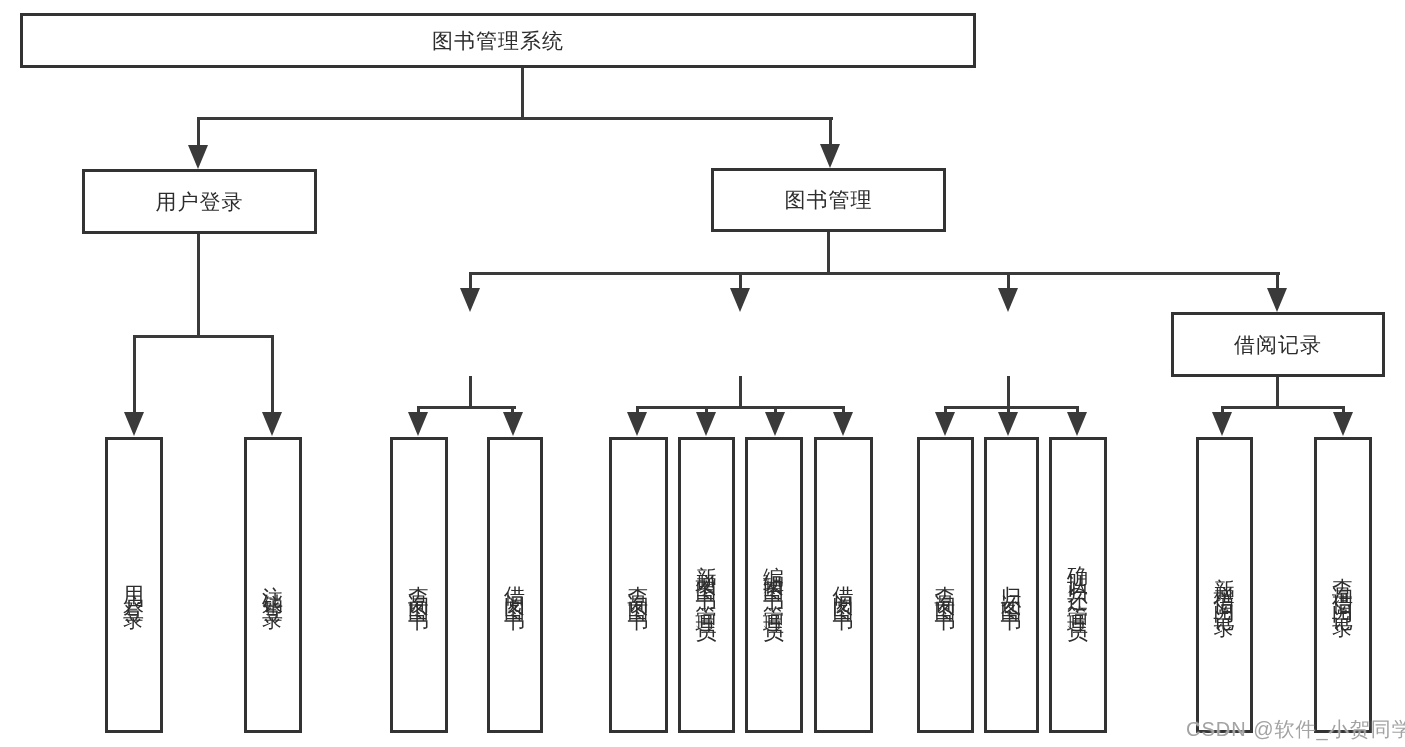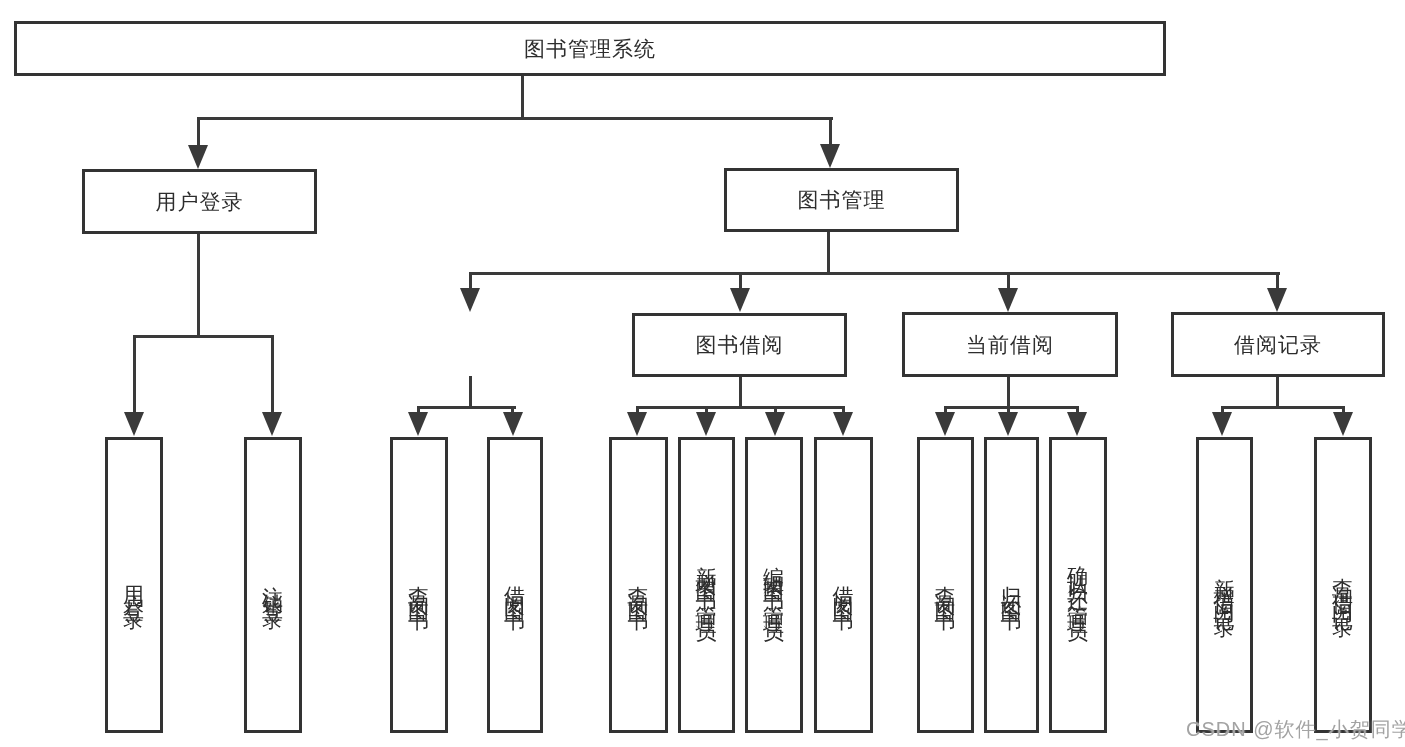--- a/index.html
+++ b/index.html
@@ -84,37 +84,31 @@
   <div class="arr" style="left:998px;top:412px;"></div>
   <div class="arr" style="left:1067px;top:412px;"></div>
 
   <div class="ln" style="left:1276px;top:376px;width:3px;height:32px;"></div>
   <div class="ln" style="left:1221px;top:406px;width:124px;height:3px;"></div>
   <div class="ln" style="left:1221px;top:406px;width:3px;height:10px;"></div>
   <div class="ln" style="left:1342px;top:406px;width:3px;height:10px;"></div>
   <div class="arr" style="left:1212px;top:412px;"></div>
   <div class="arr" style="left:1333px;top:412px;"></div>
 
-  <div class="box hbox" style="left:14px;top:13px;width:1152px;height:55px;margin-top:8px;">
+  <div class="box hbox" style="left:20px;top:13px;width:956px;height:55px;">
     <span>图书管理系统</span>
   </div>
 
   <div class="box hbox" style="left:82px;top:169px;width:235px;height:65px;">
     <span>用户登录</span>
   </div>
-  <div class="box hbox" style="left:711px;top:168px;width:235px;height:64px;margin-left:13px;">
+  <div class="box hbox" style="left:711px;top:168px;width:235px;height:64px;">
     <span>图书管理</span>
   </div>
 
-  <div class="box hbox" style="left:632px;top:313px;width:215px;height:64px;">
-    <span>图书借阅</span>
-  </div>
-  <div class="box hbox" style="left:902px;top:312px;width:216px;height:65px;">
-    <span>当前借阅</span>
-  </div>
   <div class="box hbox" style="left:1171px;top:312px;width:214px;height:65px;">
     <span>借阅记录</span>
   </div>
 
   <div class="box vbox" style="left:105px;width:58px;">
     <span class="vtext">用户登录</span>
   </div>
   <div class="box vbox" style="left:244px;width:58px;">
     <span class="vtext">注销登录</span>
   </div>

